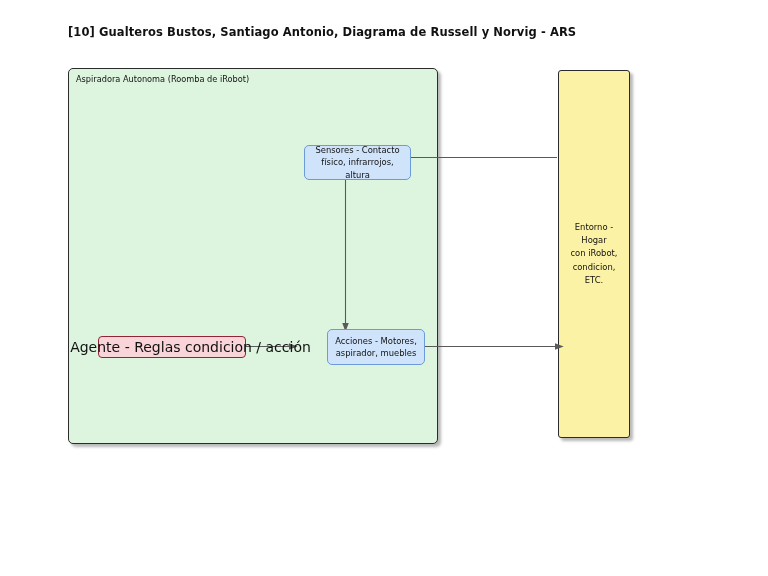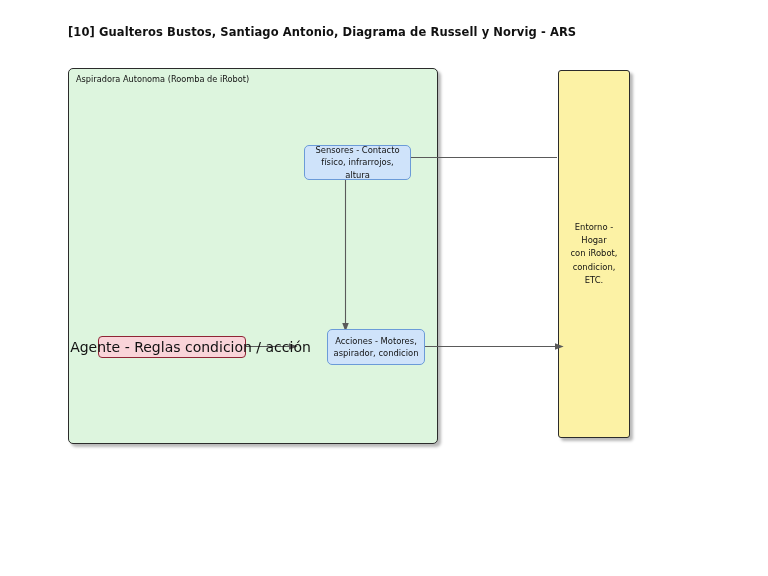--- a/index.html
+++ b/index.html
@@ -185,21 +185,21 @@
   <div class="node node-sensors">
     <div class="node-label">
       <span>Sensores - Contacto</span><br>
       <span>físico, infrarrojos, altura</span>
     </div>
   </div>
 
   <div class="node node-actions">
     <div class="node-label">
       <span>Acciones - Motores,</span><br>
-      <span>aspirador, condicion</span>
+      <span>aspirador, muebles</span>
     </div>
   </div>
 
   <div class="node node-agent-rules">
     <div class="node-label">Agente - Reglas condicion / acción</div>
   </div>
 
 </div>
 
 </body></html>

